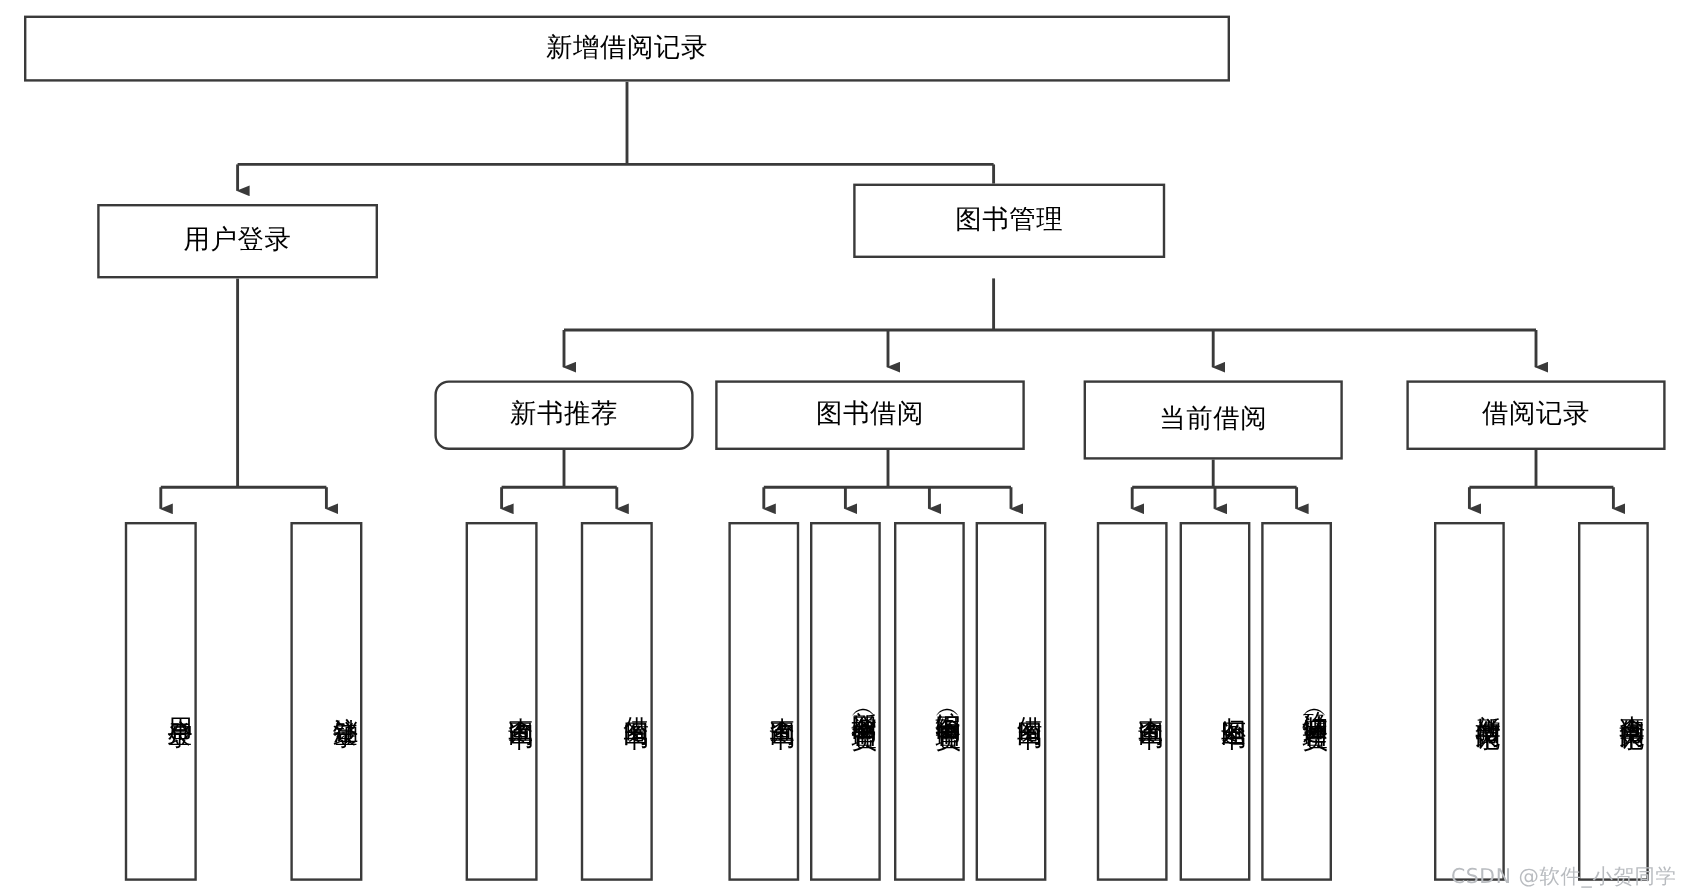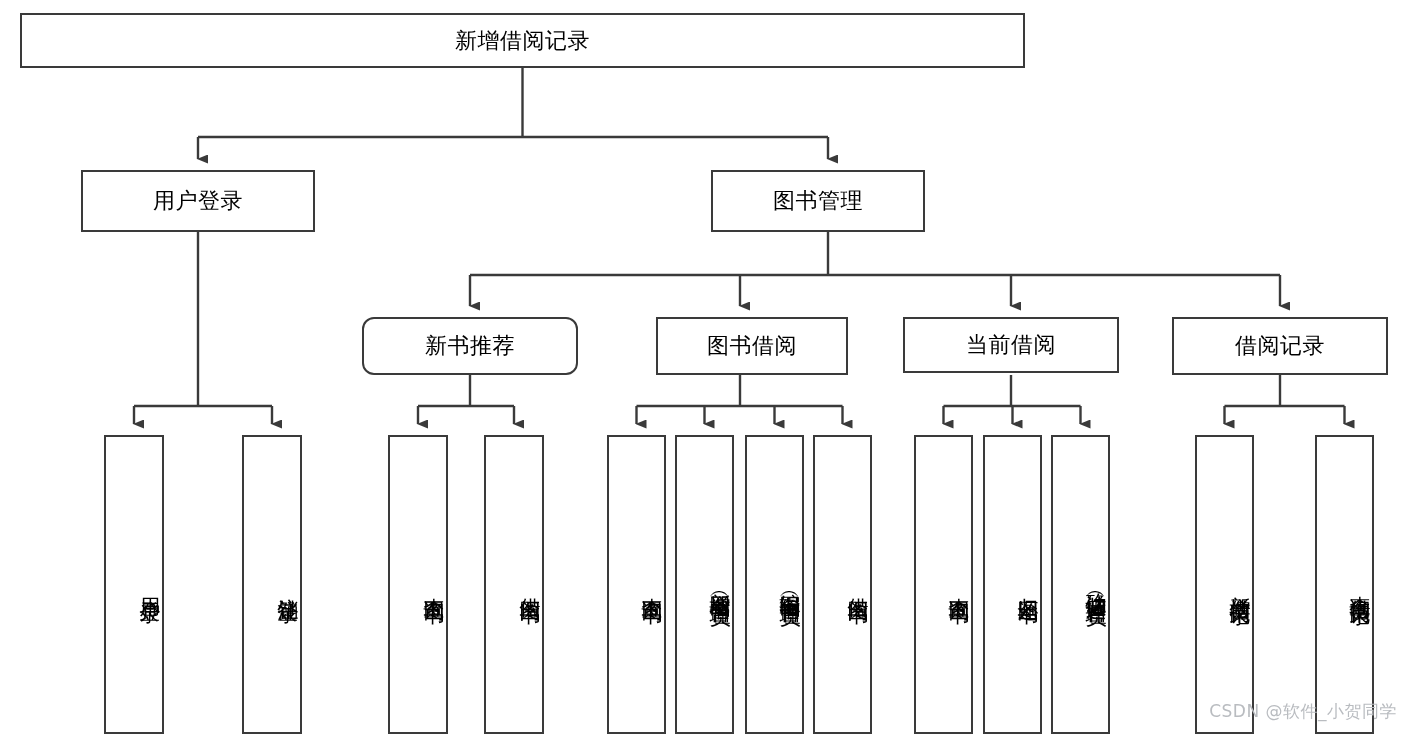--- a/index.html
+++ b/index.html
@@ -56,21 +56,21 @@
     line-height: 1.15;
     white-space: nowrap;
   }
   .node.v .node-label {
     writing-mode: vertical-rl;
     text-orientation: upright;
   }
   #watermark {
     position: absolute;
     right: 8px;
-    bottom: 24px;
+    bottom: 5px;
     font-size: 17px;
     color: #b9bcc0;
     letter-spacing: 0.5px;
     white-space: nowrap;
     user-select: none;
     margin-left: 15px;
   }
 </style>
 </head>
 <body>
@@ -120,30 +120,30 @@
       </g>
   </svg>
 
   <div id="node-layer">
       <div class="node h" style="left: 20px; top: 13px; width: 1005px; height: 55px;">
         <span class="node-label">新增借阅记录</span>
       </div>
       <div class="node h" style="left: 81px; top: 170px; width: 234px; height: 62px;">
         <span class="node-label">用户登录</span>
       </div>
-      <div class="node h" style="left: 711px; top: 170px; width: 214px; height: 62px;">
+      <div class="node h" style="left: 711px; top: 153px; width: 260px; height: 62px;">
         <span class="node-label">图书管理</span>
       </div>
       <div class="node h" style="left: 362px; top: 317px; width: 216px; height: 58px; border-radius: 12px;">
         <span class="node-label">新书推荐</span>
       </div>
-      <div class="node h" style="left: 656px; top: 317px; width: 192px; height: 58px;">
+      <div class="node h" style="left: 596px; top: 317px; width: 258px; height: 58px;">
         <span class="node-label">图书借阅</span>
       </div>
-      <div class="node h" style="left: 903px; top: 317px; width: 216px; height: 56px;">
+      <div class="node h" style="left: 903px; top: 317px; width: 216px; height: 66px;">
         <span class="node-label">当前借阅</span>
       </div>
       <div class="node h" style="left: 1172px; top: 317px; width: 216px; height: 58px; text-align: center;">
         <span class="node-label">借阅记录</span>
       </div>
       <div class="node v" style="left: 104px; top: 435px; width: 60px; height: 299px;">
         <span class="node-label">用户登录</span>
       </div>
       <div class="node v" style="left: 242px; top: 435px; width: 60px; height: 299px;">
         <span class="node-label">注销登录</span>

